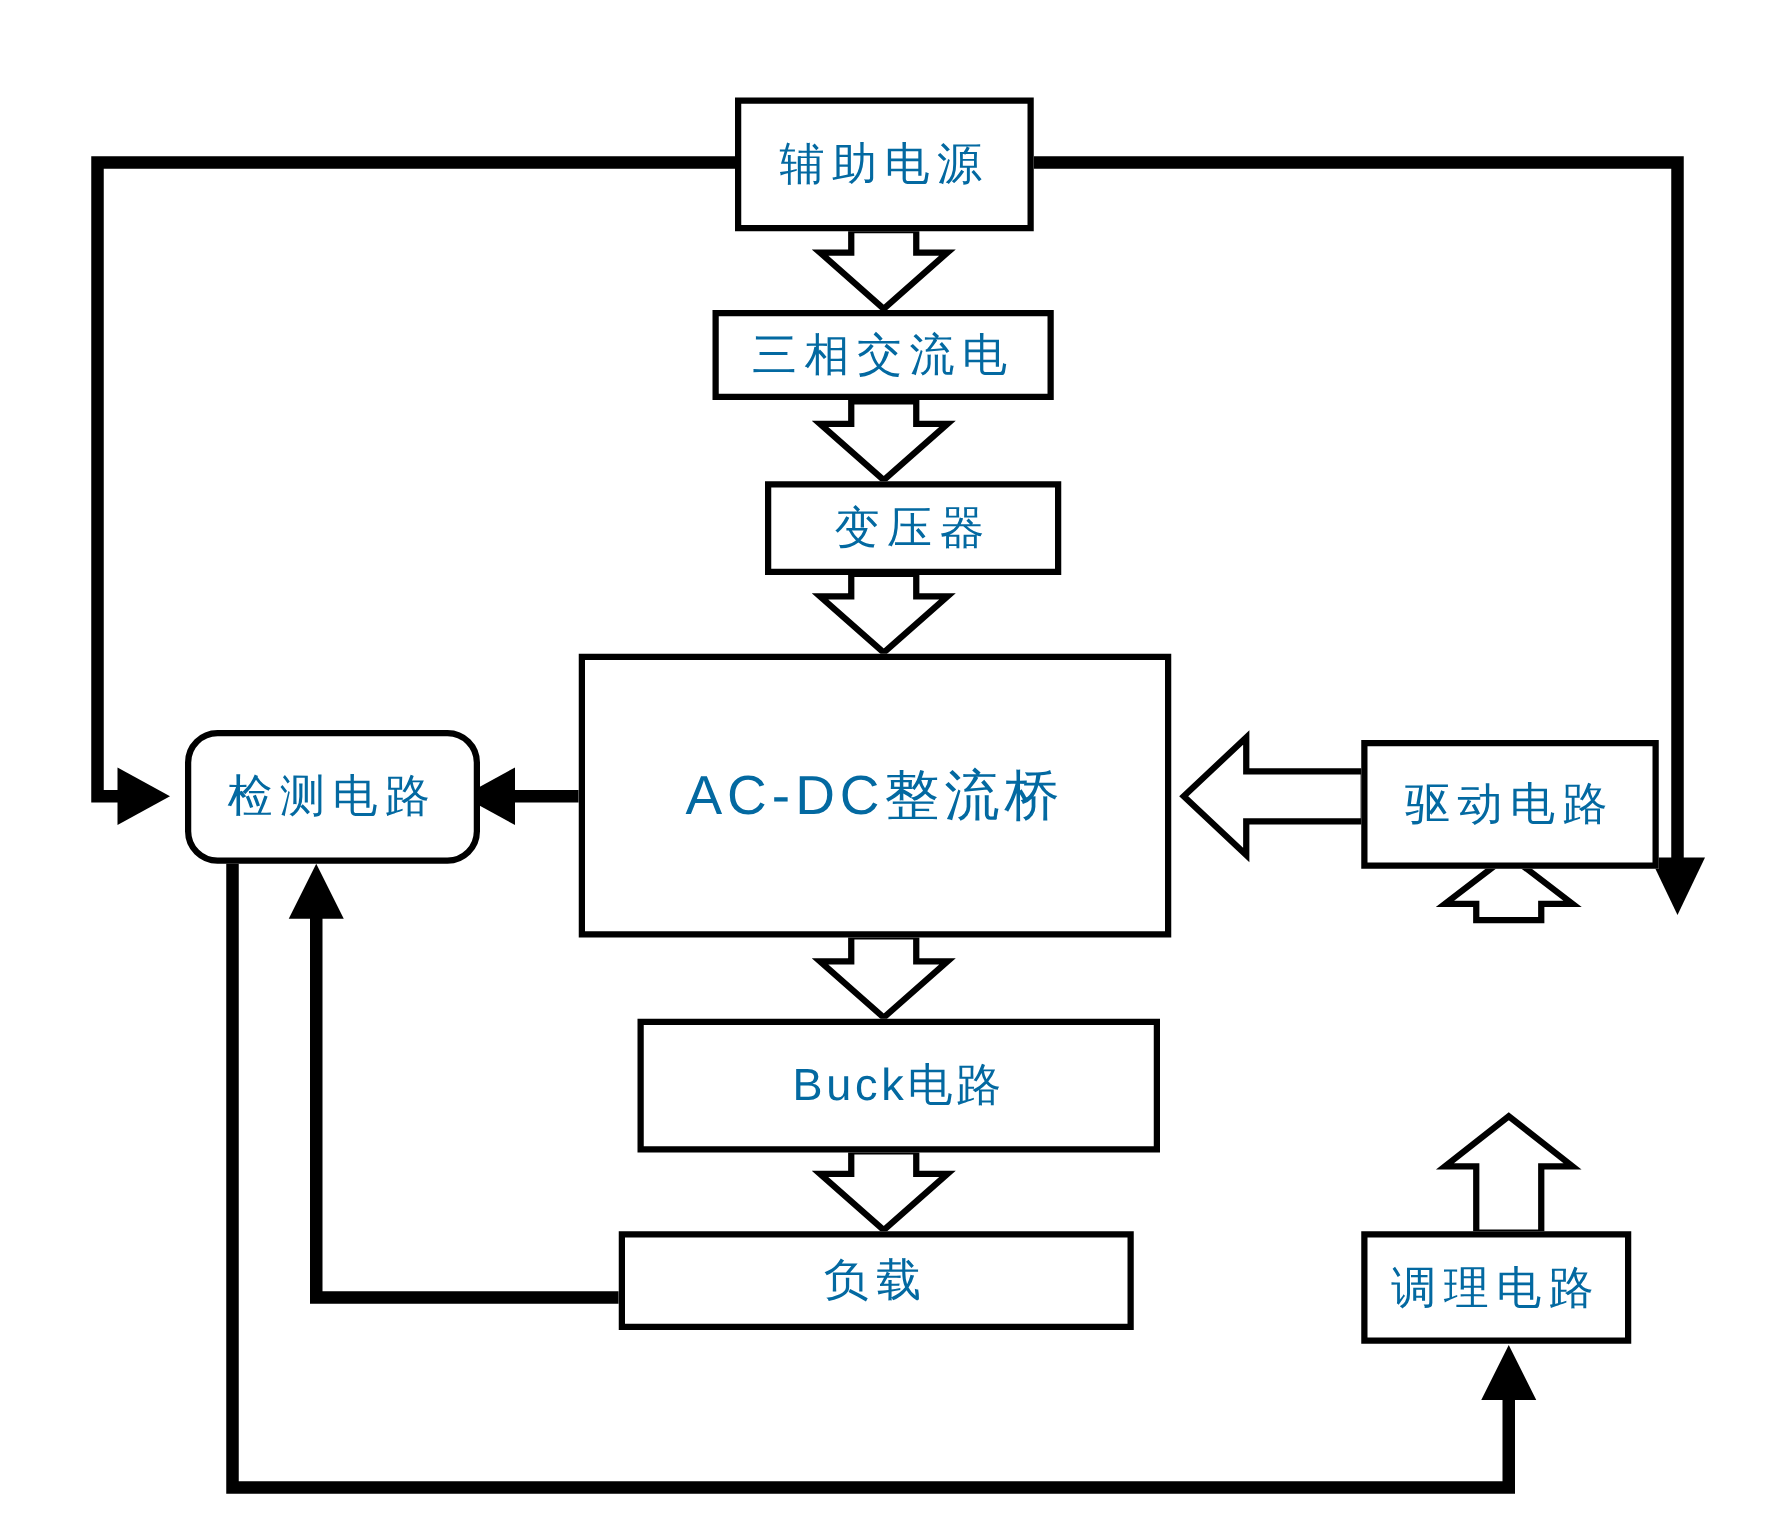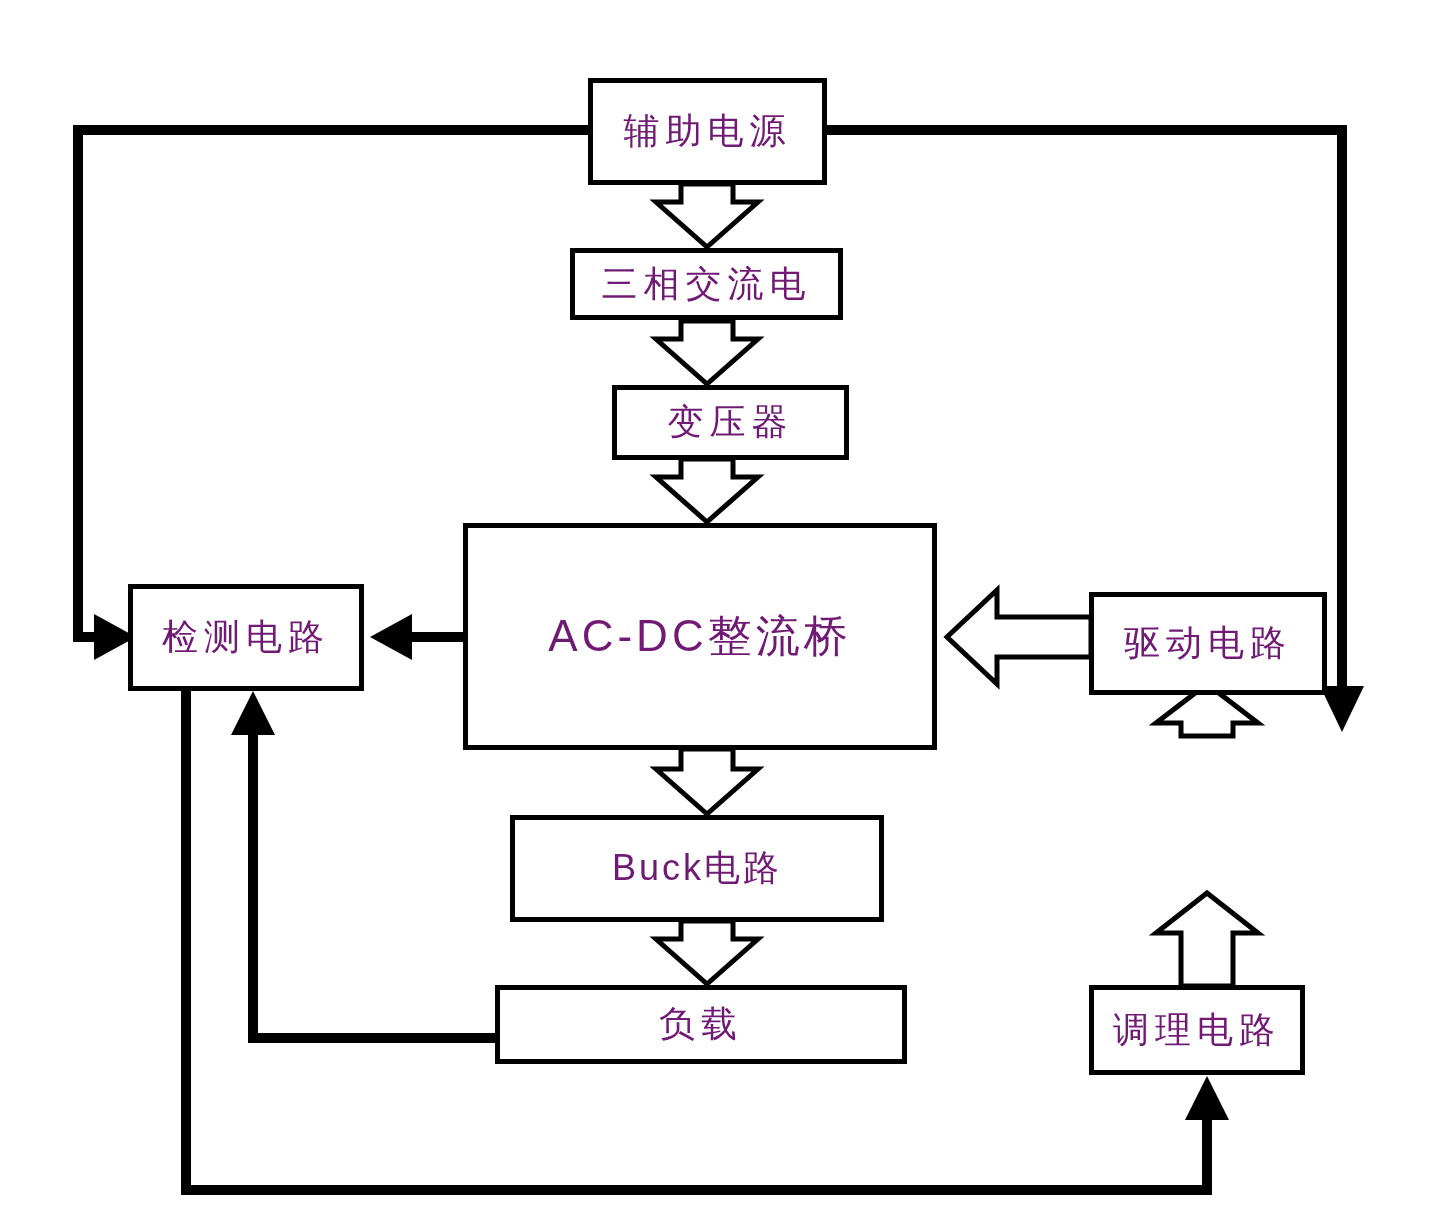--- a/index.html
+++ b/index.html
@@ -19,41 +19,41 @@
     position: absolute;
     left: 0;
     top: 0;
     z-index: 1;
   }
   .block {
     position: absolute;
     box-sizing: border-box;
     background: #ffffff;
     border: 5px solid #000000;
-    color: #701a75;
+    color: #0369a1;
     display: flex;
     align-items: center;
     justify-content: center;
     text-align: center;
     z-index: 2;
     font-size: 36px;
     letter-spacing: 6px;
     white-space: nowrap;
   }
   .block.latin {
     letter-spacing: 2px;
   }
   #b-aux        { left: 588px;  top: 78px;  width: 239px; height: 107px; }
   #b-threephase { left: 570px;  top: 248px; width: 273px; height: 72px;  }
   #b-transformer{ left: 612px;  top: 385px; width: 237px; height: 75px;  }
   #b-acdc       { left: 463px;  top: 523px; width: 474px; height: 227px; font-size: 44px; letter-spacing: 4px; }
-  #b-detect     { left: 128px;  top: 584px; width: 236px; height: 107px; }
+  #b-detect     { left: 148px;  top: 584px; width: 236px; height: 107px; border-radius: 26px; }
   #b-drive      { left: 1089px; top: 592px; width: 238px; height: 103px; text-align: center;  }
   #b-tms        { left: 1012px; top: 734px; width: 388px; height: 158px; font-size: 42px; }
-  #b-buck       { left: 510px;  top: 815px; width: 374px; height: 107px; font-size: 36px; letter-spacing: 3px; }
+  #b-buck       { left: 510px;  top: 815px; width: 418px; height: 107px; font-size: 36px; letter-spacing: 3px; }
   #b-load       { left: 495px;  top: 985px; width: 412px; height: 79px; }
   #b-cond       { left: 1089px; top: 985px; width: 216px; height: 90px;  }
 </style>
 </head>
 <body>
 
 <div id="stage">
 
   <svg id="wires" width="1432" height="1230" viewBox="0 0 1432 1230" xmlns="http://www.w3.org/2000/svg">
 

